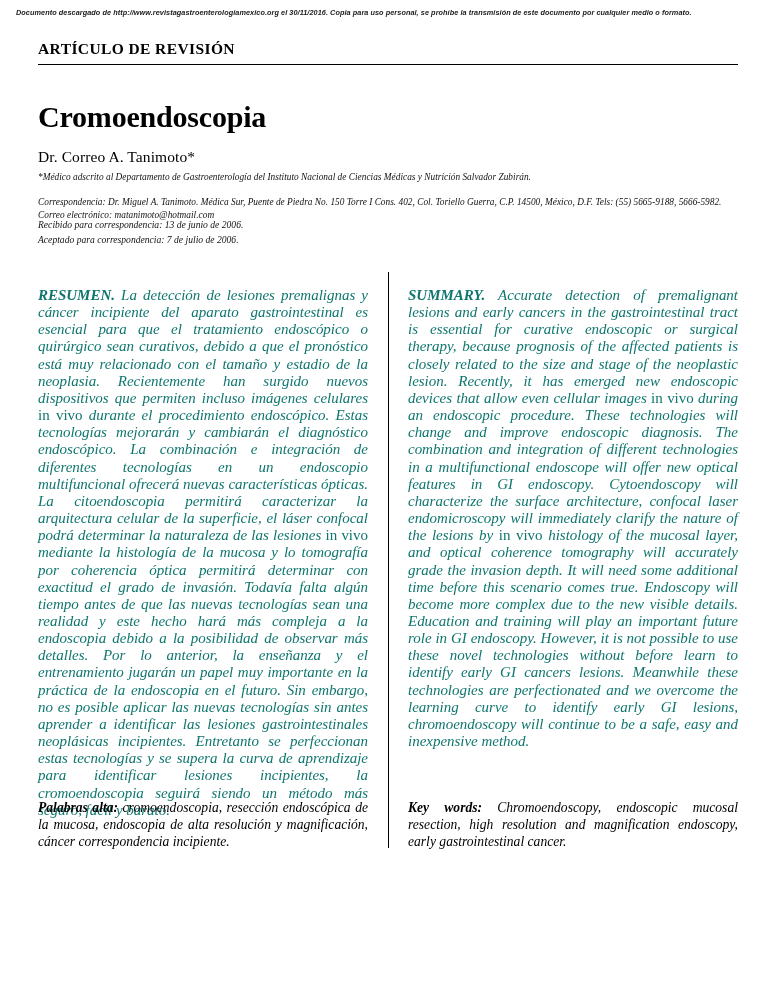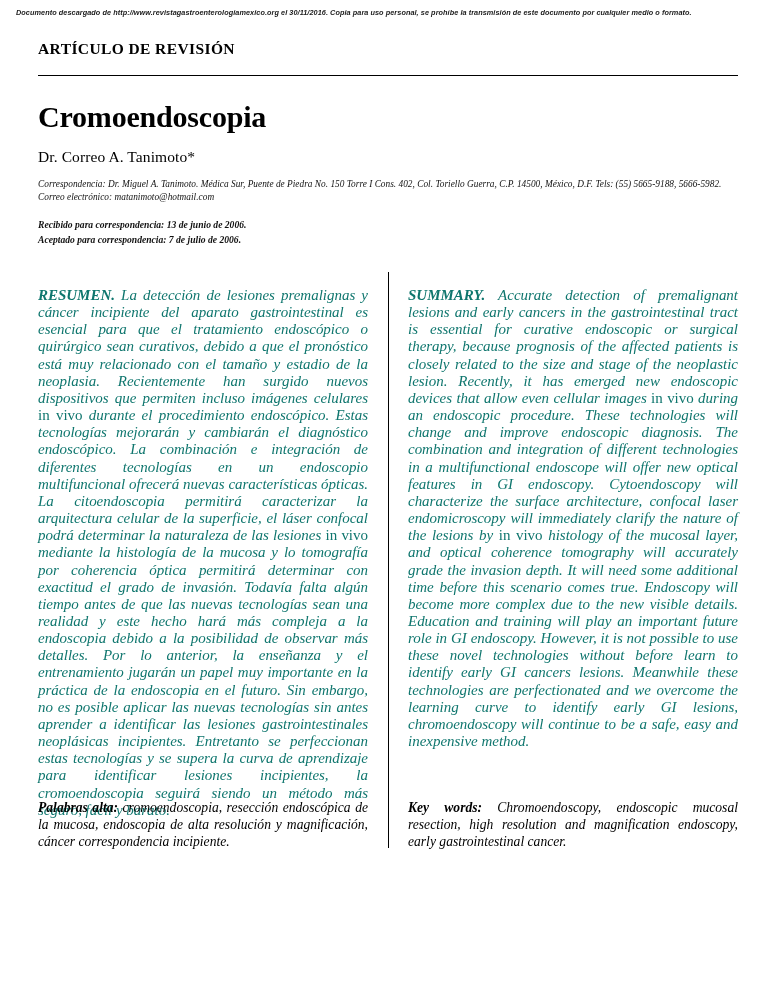--- a/index.html
+++ b/index.html
@@ -45,21 +45,21 @@
     top: 40px;
     left: 38px;
     width: 700px;
   }
   .kicker {
     font-family: "Liberation Serif", "DejaVu Serif", serif;
     font-weight: bold;
     font-size: 15.5px;
     letter-spacing: 0.4px;
     color: #000;
-    padding-bottom: 16px;
+    padding-bottom: 5px;
   }
   .kicker-rule {
     border-top: 1.6px solid #000;
     width: 700px;
     margin-top: 1px;
   }
 
   
   .article-title {
     position: absolute;
@@ -100,21 +100,20 @@
 
   
   .dates {
     position: absolute;
     top: 218px;
     left: 38px;
     font-style: italic;
     font-size: 9.6px;
     line-height: 14.5px;
     color: #111;
-    font-weight: bold;
   }
 
   
   .abstracts {
     position: absolute;
     top: 272px;
     left: 38px;
     width: 700px;
     height: 590px;
     display: flex;
@@ -178,20 +177,21 @@
 
   <div class="kicker-wrap">
     <div class="kicker">ARTÍCULO DE REVISIÓN</div>
     <div class="kicker-rule"></div>
   </div>
 
   <h1 class="article-title">Cromoendoscopia</h1>
 
   <div class="byline">
     <div class="author-name">Dr. Correo A. Tanimoto*</div>
+    <div class="affiliation">*Médico adscrito al Departamento de Gastroenterología del Instituto Nacional de Ciencias Médicas y Nutrición Salvador Zubirán.</div>
     <div class="correspondence">Correspondencia: Dr. Miguel A. Tanimoto. Médica Sur, Puente de Piedra No. 150 Torre I Cons. 402, Col. Toriello Guerra, C.P. 14500, México, D.F. Tels: (55) 5665-9188, 5666-5982. Correo electrónico: matanimoto@hotmail.com</div>
   </div>
 
   <div class="dates">
     <div>Recibido para correspondencia: 13 de junio de 2006.</div>
     <div>Aceptado para correspondencia: 7 de julio de 2006.</div>
   </div>
 
   <div class="abstracts">
 

